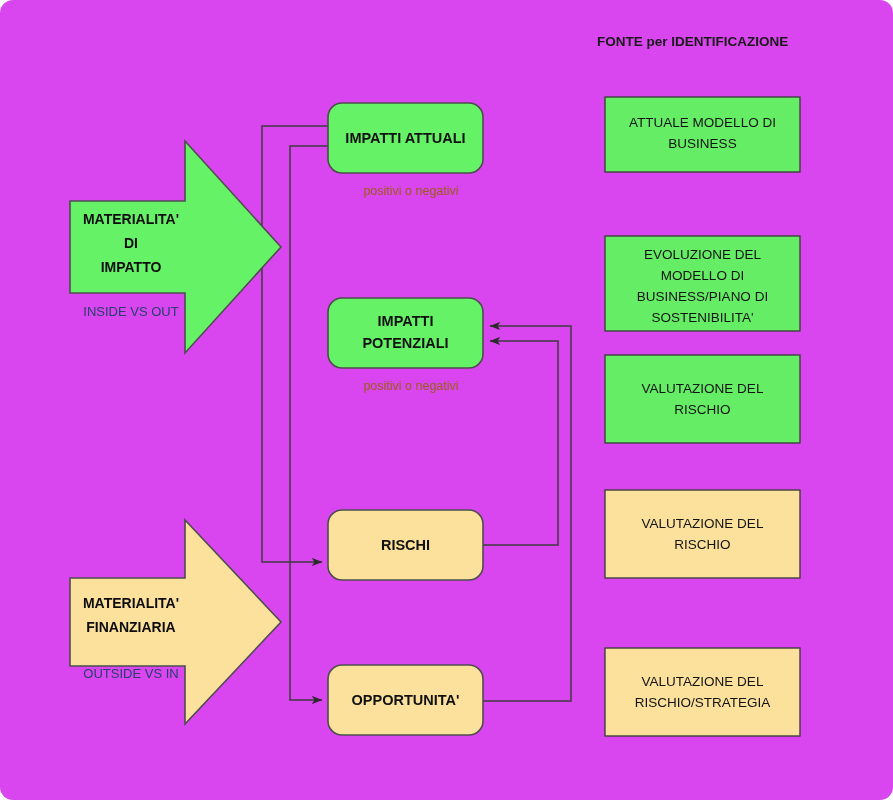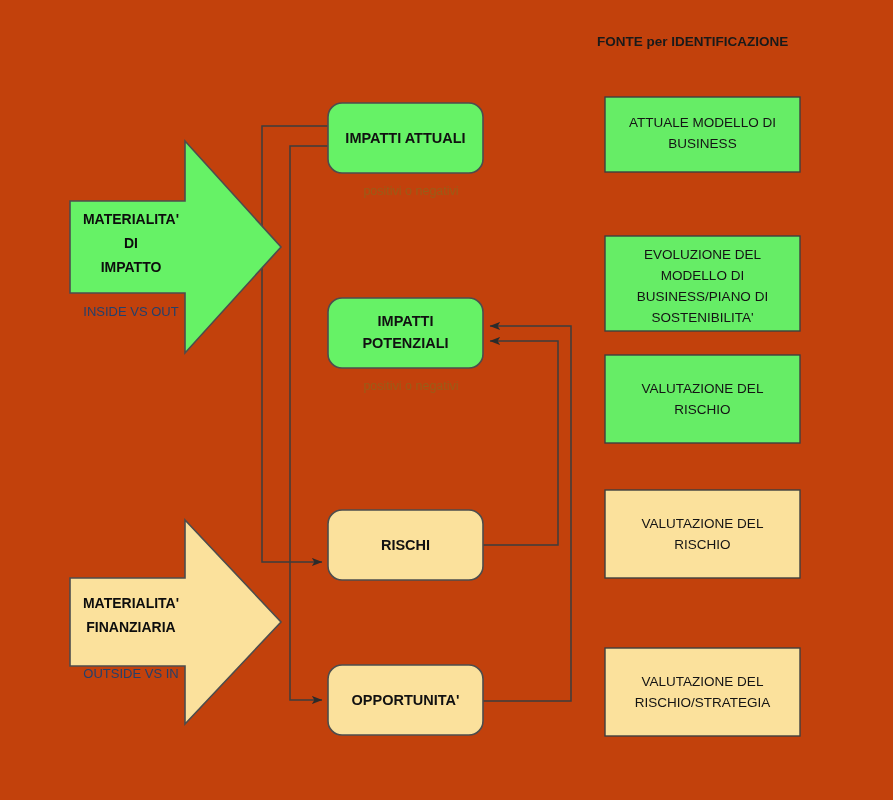--- a/index.html
+++ b/index.html
@@ -11,21 +11,22 @@
   body {
     width: 893px;
     height: 800px;
     overflow: hidden;
     font-family: "Liberation Sans", sans-serif;
   }
   #diagram-root {
     position: relative;
     width: 893px;
     height: 800px;
-    background: #c2410c;
+    background: #d946ef;
+    border-radius: 13px;
   }
   svg#diagram-svg {
     position: absolute;
     top: 0;
     left: 0;
     width: 893px;
     height: 800px;
     display: block;
   }
   .hdr-title {

